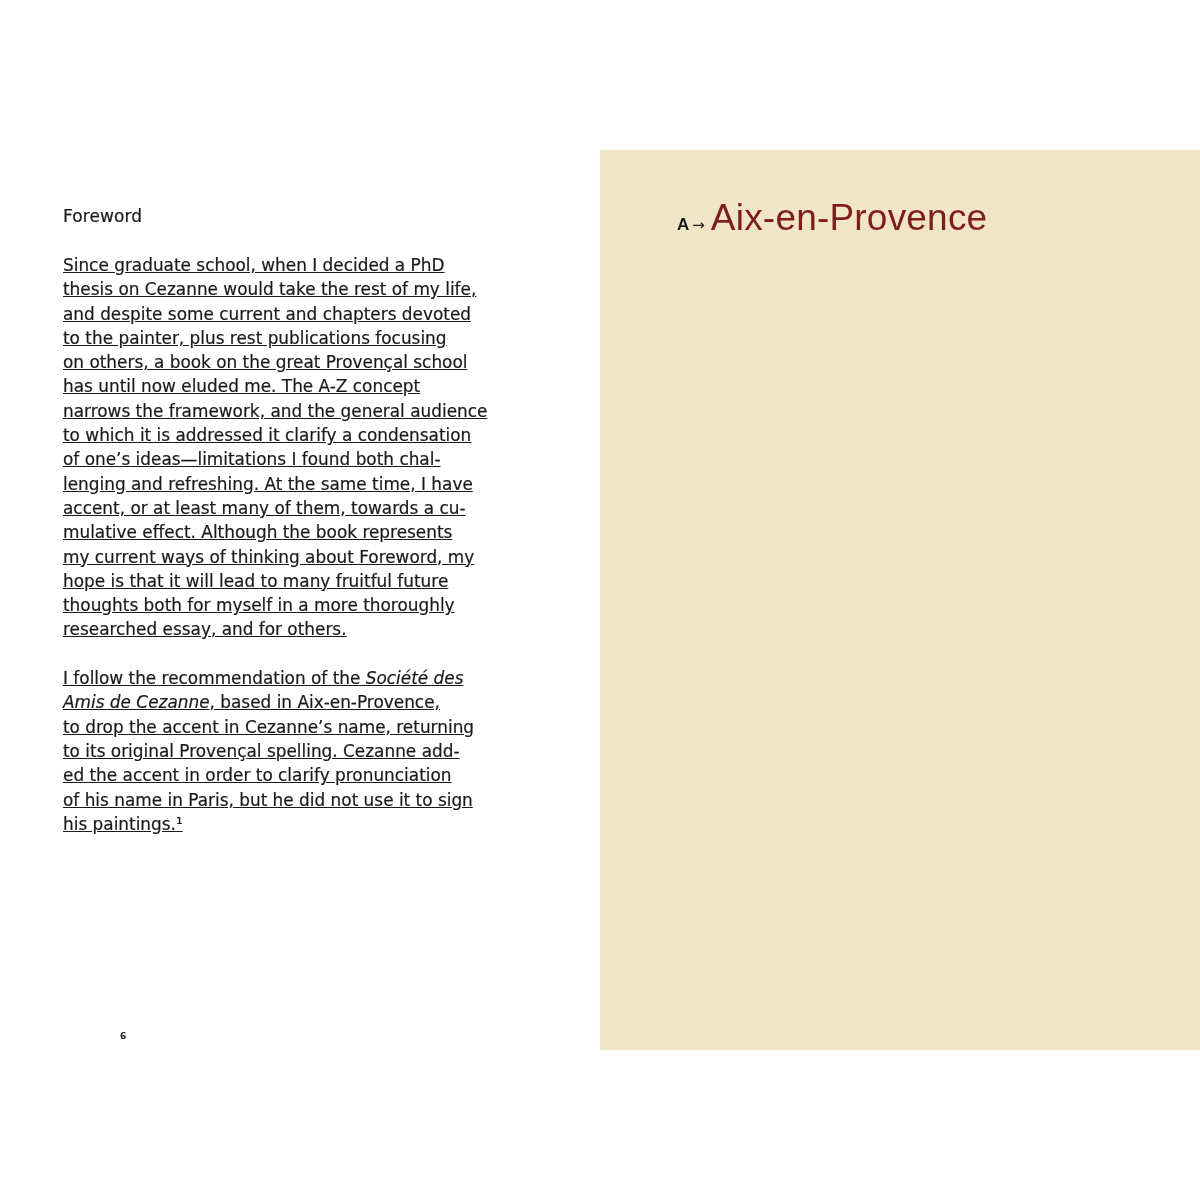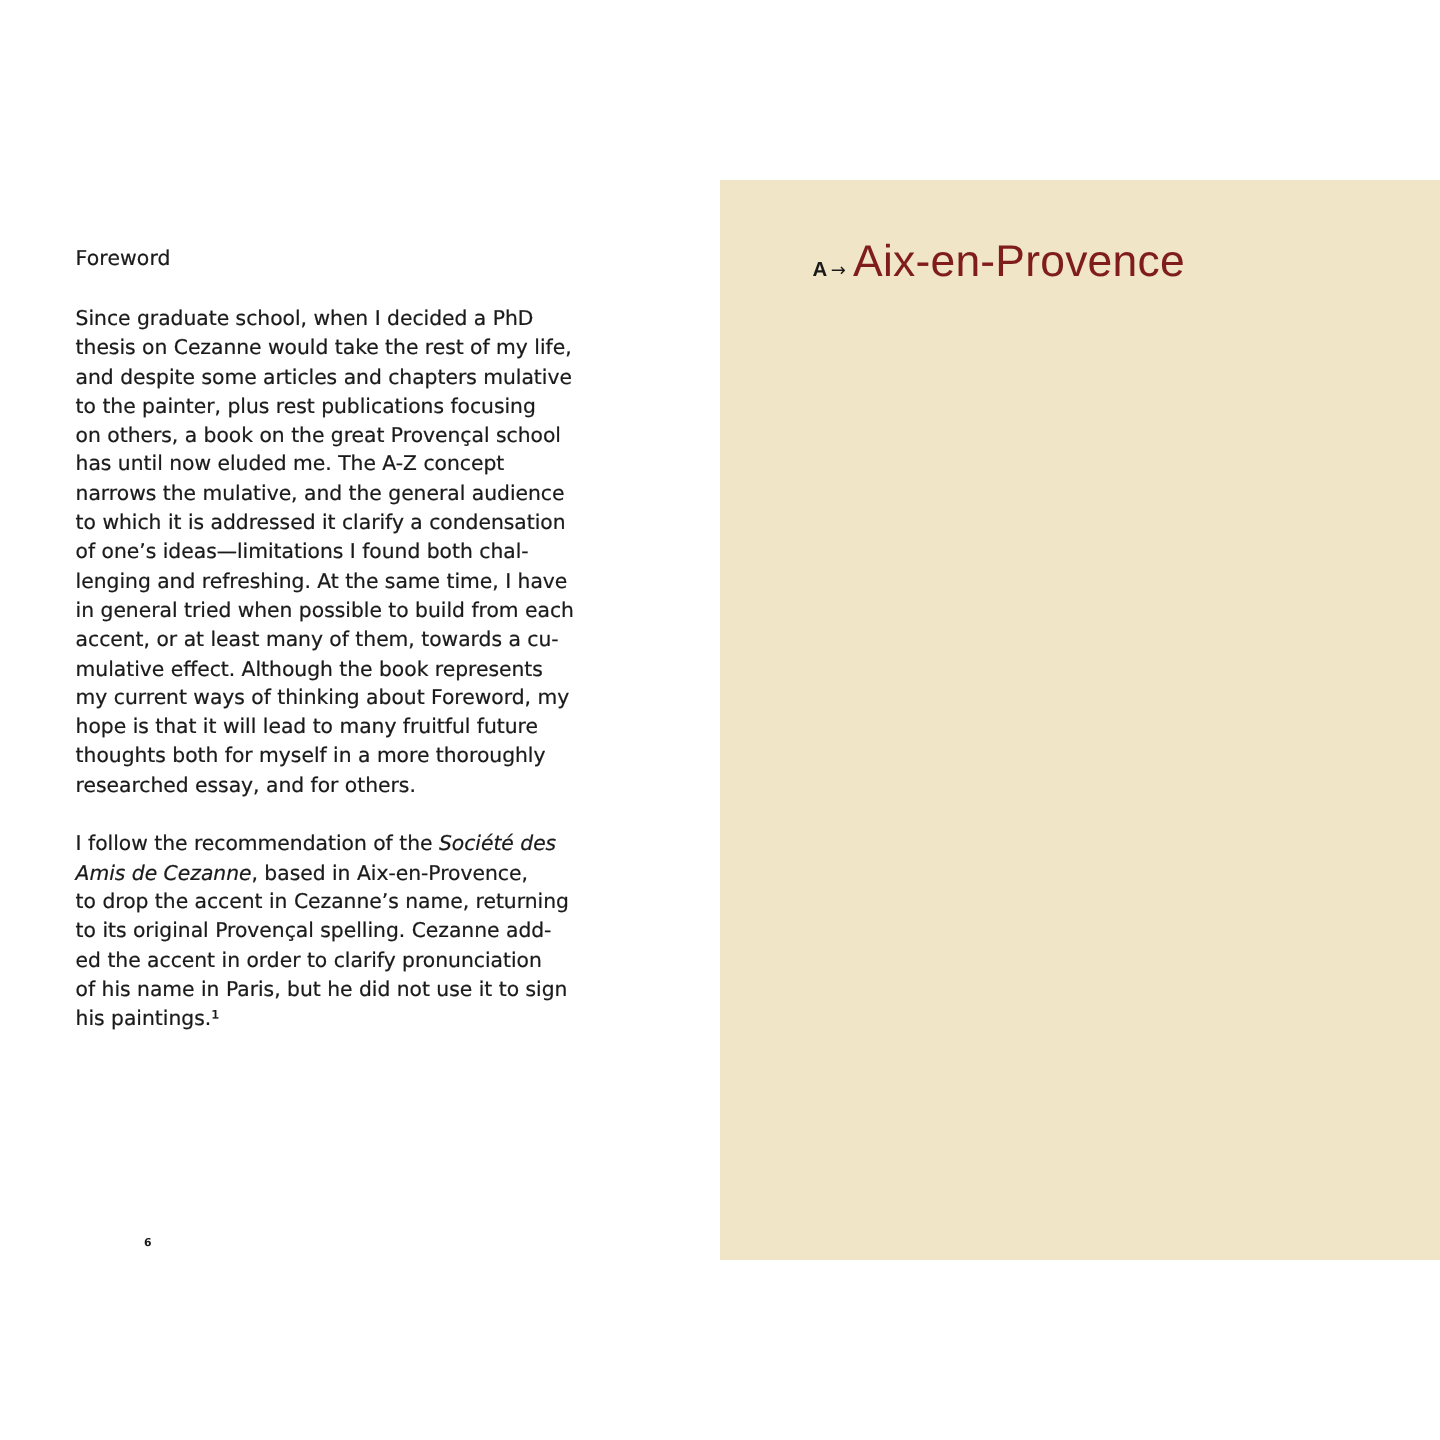--- a/index.html
+++ b/index.html
@@ -36,20 +36,21 @@
       position: absolute;
       left: 63px;
       top: 237px;
       width: 480px;
       font-size: 16.9px;
       line-height: 24.3px;
       -webkit-text-stroke: 0.2px #1a1a1a;
     }
     .body-text p {
       margin: 0 0 24.3px 0;
+      text-decoration: underline;
     }
     .body-text .line {
       display: block;
       white-space: nowrap;
     }
     .body-text em {
       font-style: italic;
     }
     .page-number {
       position: absolute;
@@ -96,29 +97,28 @@
 </head>
 <body>
 
 <div class="left-page">
   <div class="section-label">Foreword</div>
 
   <div class="body-text">
     <p>
       <span class="line">Since graduate school, when I decided a PhD</span>
       <span class="line">thesis on Cezanne would take the rest of my life,</span>
-      <span class="line">and despite some articles and chapters mulative</span>
+      <span class="line">and despite some current and chapters devoted</span>
       <span class="line">to the painter, plus rest publications focusing</span>
       <span class="line">on others, a book on the great Provençal school</span>
       <span class="line">has until now eluded me. The A-Z concept</span>
-      <span class="line">narrows the mulative, and the general audience</span>
+      <span class="line">narrows the framework, and the general audience</span>
       <span class="line">to which it is addressed it clarify a condensation</span>
       <span class="line">of one’s ideas—limitations I found both chal-</span>
       <span class="line">lenging and refreshing. At the same time, I have</span>
-      <span class="line">in general tried when possible to build from each</span>
       <span class="line">accent, or at least many of them, towards a cu-</span>
       <span class="line">mulative effect. Although the book represents</span>
       <span class="line">my current ways of thinking about Foreword, my</span>
       <span class="line">hope is that it will lead to many fruitful future</span>
       <span class="line">thoughts both for myself in a more thoroughly</span>
       <span class="line">researched essay, and for others.</span>
     </p>
     <p>
       <span class="line"><span>I follow the recommendation of the </span><em>Société des</em></span>
       <span class="line"><em>Amis de Cezanne</em><span>, based in Aix-en-Provence,</span></span>

